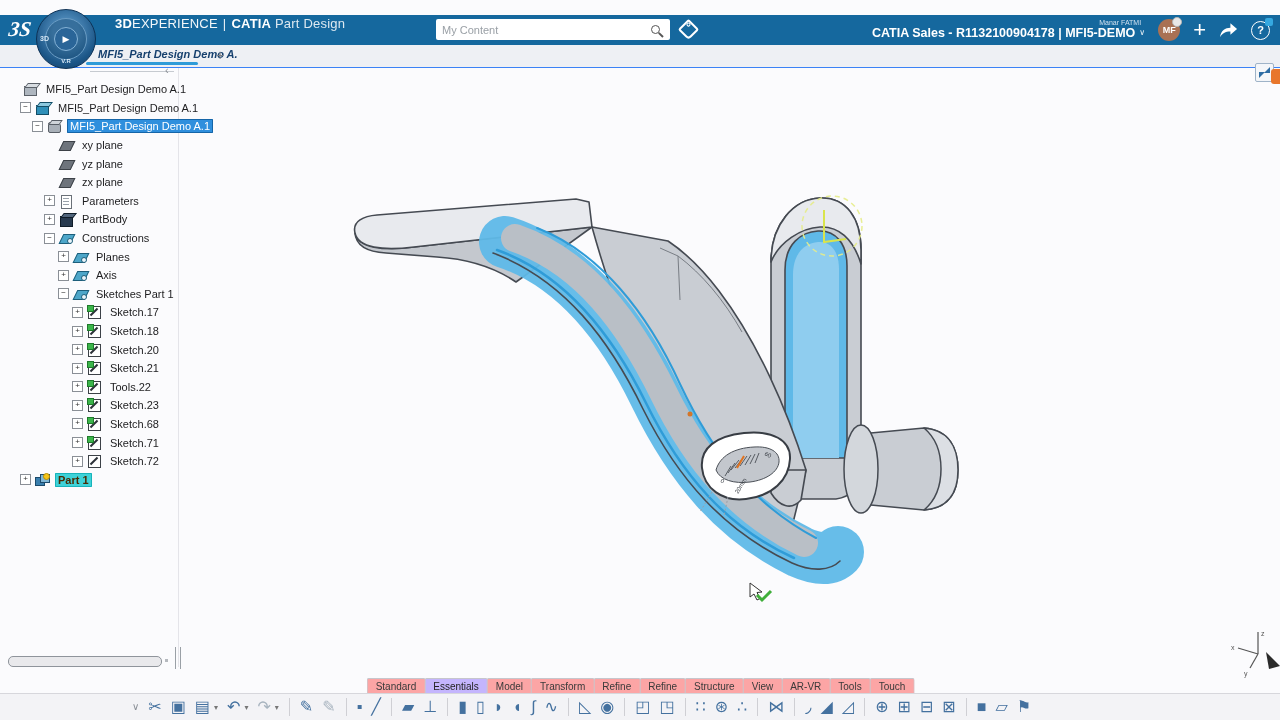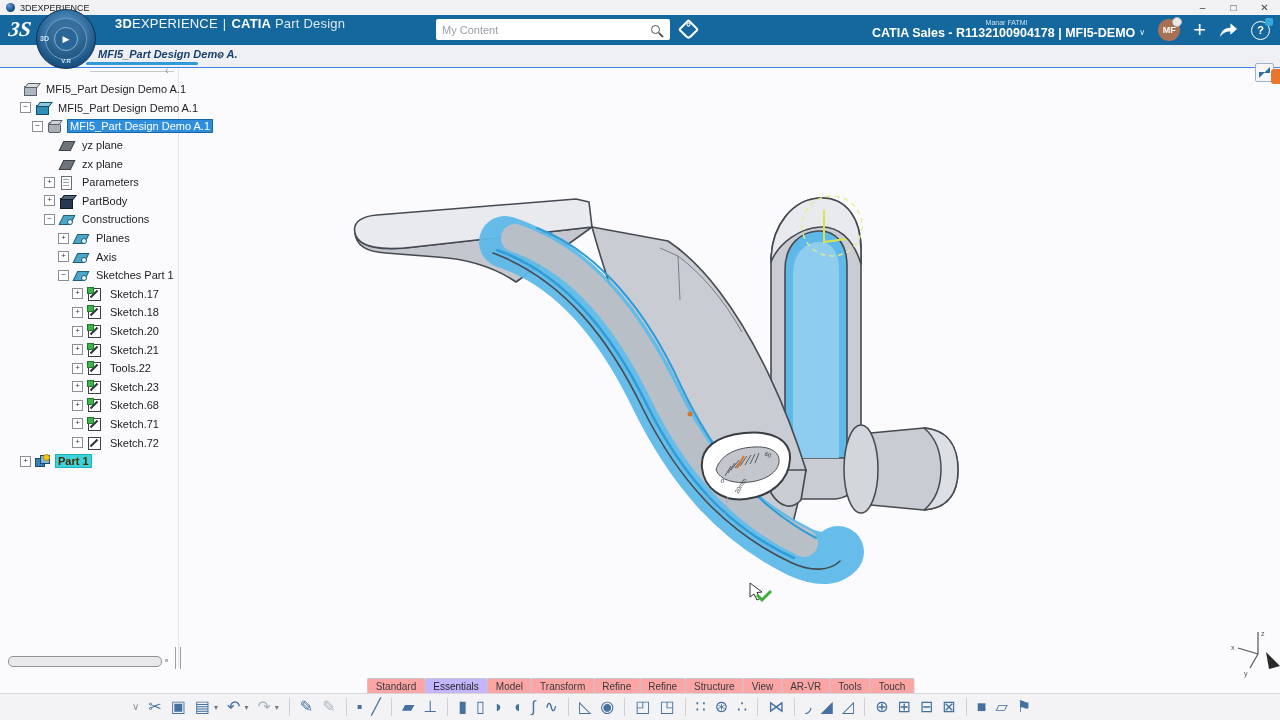--- a/index.html
+++ b/index.html
@@ -32,21 +32,21 @@
   .mag{width:7px;height:7px;border:1.6px solid #555;border-radius:50%;position:relative;margin-right:10px;flex:none;}
   .mag::after{content:"";position:absolute;width:6px;height:1.7px;background:#555;
     transform:rotate(45deg);right:-5px;bottom:-3px;}
   .tagicon{position:absolute;left:681px;top:22px;width:11px;height:11px;border:2px solid #fff;
     border-radius:2px 2px 4px 2px;transform:rotate(45deg);z-index:6;}
   .tagicon::after{content:"";position:absolute;width:2px;height:2px;background:#15689e;
     border:1.5px solid #fff;border-radius:50%;top:0px;left:0px;}
 
   .rightcluster{position:absolute;right:10px;top:15px;height:30px;display:flex;align-items:center;
     gap:13px;z-index:6;color:#fff;}
-  .session{display:flex;flex-direction:column;align-items:center;line-height:1.1;}
+  .session{display:flex;flex-direction:column;align-items:flex-end;line-height:1.1;}
   .username{font-size:7px;color:#cfe0ef;margin-right:4px;}
   .tenantrow{display:flex;align-items:center;gap:4px;}
   .tenant{font-size:12.5px;font-weight:bold;white-space:nowrap;}
   .caret{font-size:8px;opacity:.9;}
   .avatar{width:22px;height:22px;border-radius:50%;background:#a97154;color:#fff;font-size:9px;
     font-weight:bold;display:flex;align-items:center;justify-content:center;position:relative;}
   .avatar .dot{position:absolute;right:-2px;top:-2px;width:8px;height:8px;border-radius:50%;
     background:#e8e8e8;border:1px solid #b5b5b5;}
   .plusicon{font-size:22px;font-weight:300;line-height:22px;}
   .helpicon{width:17px;height:17px;border:1.6px solid #fff;border-radius:50%;font-size:11px;
@@ -254,29 +254,20 @@
       <path d="M1258,632 L1258,654"></path>
         <path d="M1258,654 L1238,648"></path>
         <path d="M1258,654 L1250,668"></path>
     </g>
     <text x="1261" y="636" font-size="7" fill="#555">z</text>
     <text x="1231" y="650" font-size="7" fill="#555">x</text>
     <text x="1244" y="676" font-size="7" fill="#555">y</text>
     <path d="M1266,652 L1280,666 L1269,669 Z" fill="#2a2a2a"></path>
   </svg>
 
-  <div class="titlebar">
-    <span class="winicon"></span>
-    <span class="wintitle">3DEXPERIENCE</span>
-    <span class="wincontrols">
-      <span class="wbtn">–</span>
-      <span class="wbtn">□</span>
-      <span class="wbtn">✕</span>
-    </span>
-  </div>
 
   <div class="bluebar">
     <span class="dslogo">3S</span>
     <span class="prodtitle">
       <b>3D</b><span class="lt">EXPERIENCE</span><span class="sep">|</span><b>CATIA</b> <span class="mod">Part Design</span>
     </span>
   </div>
 
   <div class="searchwrap">
     <input type="text" placeholder="My Content" style="">
@@ -337,20 +328,25 @@
         <span class="ticn i-rep"><i></i></span>
         <span class="tlabel">MFI5_Part Design Demo A.1</span>
       </div>
 
       <div class="trow" data-level="2">
         <span class="texp">−</span>
         <span class="ticn i-part"><i></i></span>
         <span class="tlabel sel-blue">MFI5_Part Design Demo A.1</span>
       </div>
 
+      <div class="trow" data-level="3">
+        <span class="texp"></span>
+        <span class="ticn i-plane"><i></i></span>
+        <span class="tlabel">xy plane</span>
+      </div>
 
       <div class="trow" data-level="3">
         <span class="texp"></span>
         <span class="ticn i-plane"><i></i></span>
         <span class="tlabel">yz plane</span>
       </div>
 
       <div class="trow" data-level="3">
         <span class="texp"></span>
         <span class="ticn i-plane"><i></i></span>

